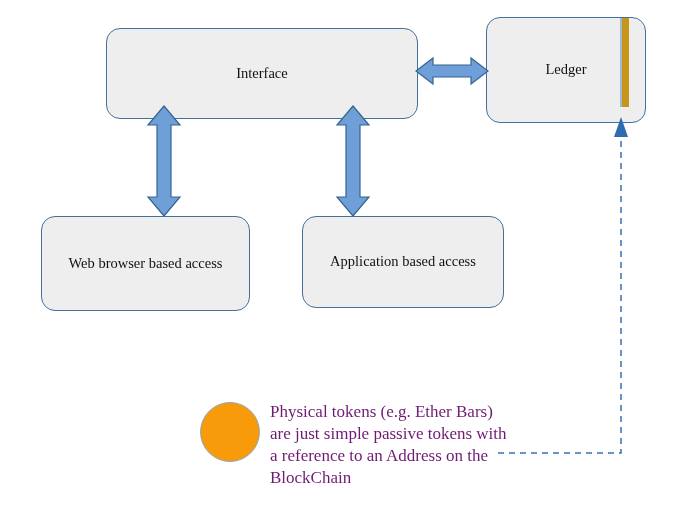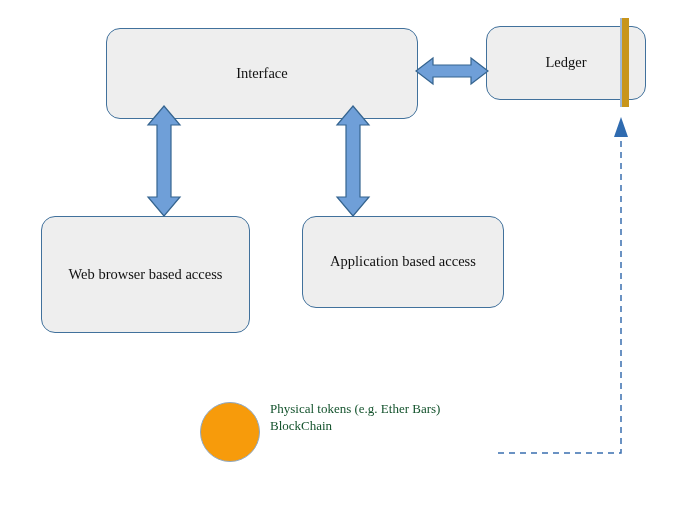--- a/index.html
+++ b/index.html
@@ -35,22 +35,22 @@
     color: #111111;
   }
   .node .lines {
     width: 100%;
     padding: 0 6px;
     box-sizing: border-box;
   }
   .node .line { display: block; white-space: nowrap; }
 
   #node-interface { left: 106px; top: 17px;  width: 312px; height: 91px; margin-top: 11px; }
-  #node-ledger    { left: 486px; top: 26px;  width: 160px; height: 74px; font-family: Liberation Serif, serif; }
-  #node-web       { left: 41px;  top: 216px; width: 209px; height: 117px; }
+  #node-ledger    { left: 486px; top: 17px;  width: 160px; height: 106px; font-family: Liberation Serif, serif; }
+  #node-web       { left: 41px;  top: 216px; width: 209px; height: 95px; }
   #node-app       { left: 302px; top: 216px; width: 202px; height: 92px; }
 
   
   #ledger-bar {
     position: absolute;
     left: 620px;
     top: 18px;
     width: 9px;
     height: 89px;
     background: #c8951b;
@@ -97,23 +97,23 @@
     border-radius: 50%;
     background: #f79b0b;
     border: 1px solid #8ea9c6;
     box-sizing: border-box;
   }
   #token-caption {
     position: absolute;
     left: 270px;
     top: 401px;
     width: 245px;
-    font-size: 13px;
+    font-size: 17px;
     line-height: 1.30;
-    color: #14532d;
+    color: #701a75;
   }
   #token-caption .line { display: block; white-space: nowrap; }
 </style>
 </head>
 <body>
 
 <div id="canvas">
 
   <div class="node" id="node-interface">
     <span class="lines">
@@ -154,16 +154,18 @@
 
   <svg id="dashed-connector" viewBox="0 0 145 348">
     <path class="dash-path" d="M 8 338 L 131 338 L 131 22"></path>
     <polygon class="dash-head" points="131,2 138,22 124,22"></polygon>
   </svg>
 
   <div id="token-circle"></div>
 
   <div id="token-caption">
     <span class="line">Physical tokens (e.g. Ether Bars)</span>
+    <span class="line">are just simple passive tokens with</span>
+    <span class="line">a reference to an Address on the</span>
     <span class="line">BlockChain</span>
   </div>
 
 </div>
 
 </body></html>

